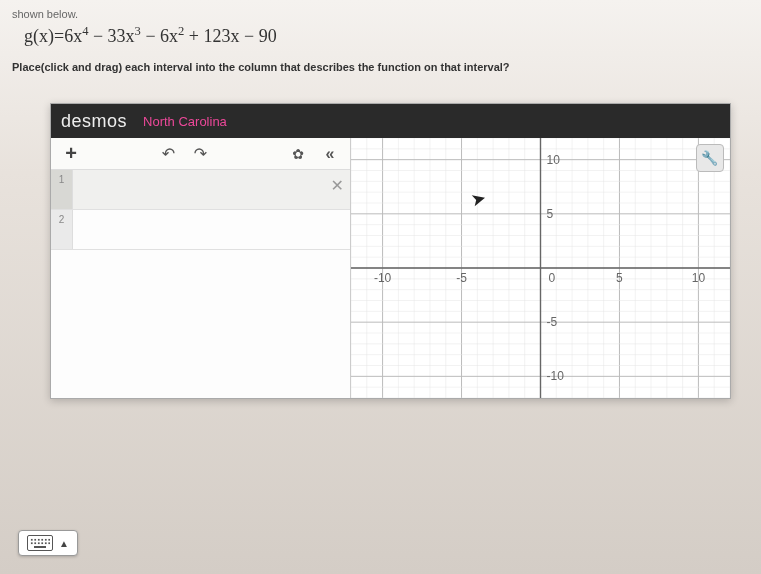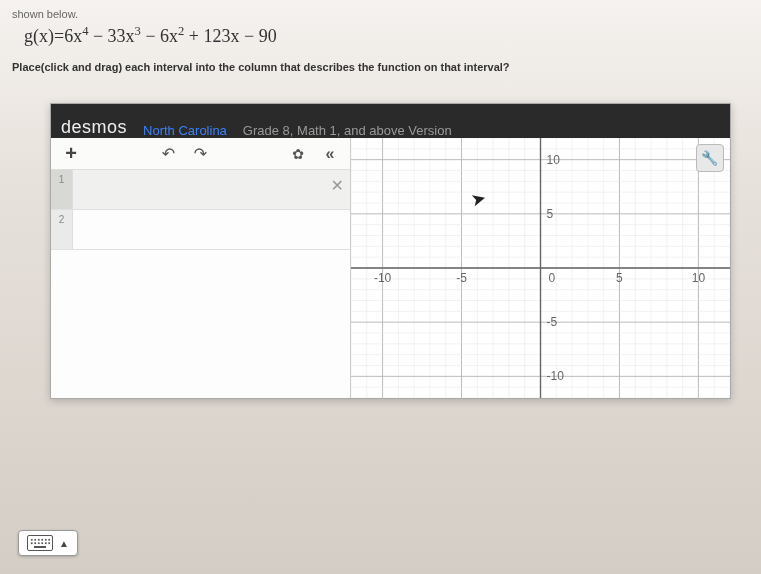--- a/index.html
+++ b/index.html
@@ -32,34 +32,34 @@
     .desmos-container {
       margin: 0 30px 0 50px;
       background: #fff;
       border: 1px solid #aaa;
       box-shadow: 0 2px 8px rgba(0,0,0,0.2);
     }
     .desmos-header {
       background: #2a2a2a;
       color: #ccc;
       display: flex;
-      align-items: flex-end;
+      align-items: center;
       height: 34px;
       padding: 0 10px;
       font-size: 13px;
     }
     .desmos-logo {
       font-family: Arial, sans-serif;
       font-weight: normal;
       font-size: 18px;
       color: #eee;
       letter-spacing: 0.5px;
       margin-right: 16px;
     }
-    .desmos-region { margin-right: 16px; color: #3b82f6; }
+    .desmos-region { margin-right: 16px; color: #ec4899; }
     .desmos-version { color: #999; }
     .desmos-body {
       display: flex;
       height: 260px;
       position: relative;
     }
     .left-panel {
       width: 300px;
       border-right: 1px solid #ccc;
       display: flex;
@@ -199,21 +199,20 @@
 <div class="equation">
   <span>g(x)=</span><span>6x</span><sup>4</sup><span> − 33x</span><sup>3</sup><span> − 6x</span><sup>2</sup><span> + 123x − 90</span>
 </div>
 
 <div class="instruction">Place(click and drag) each interval into the column that describes the function on that interval?</div>
 
 <div class="desmos-container">
   <div class="desmos-header">
     <span class="desmos-logo">desmos</span>
     <span class="desmos-region">North Carolina</span>
-    <span class="desmos-version">Grade 8, Math 1, and above Version</span>
   </div>
   <div class="desmos-body">
     <div class="left-panel">
       <div class="toolbar">
         <div class="tb-btn tb-plus">+</div>
         <div class="tb-spacer"></div>
         <div class="tb-btn tb-undo">↶</div>
         <div class="tb-btn tb-redo">↷</div>
         <div class="tb-spacer"></div>
         <div class="tb-btn tb-gear">✿</div>

